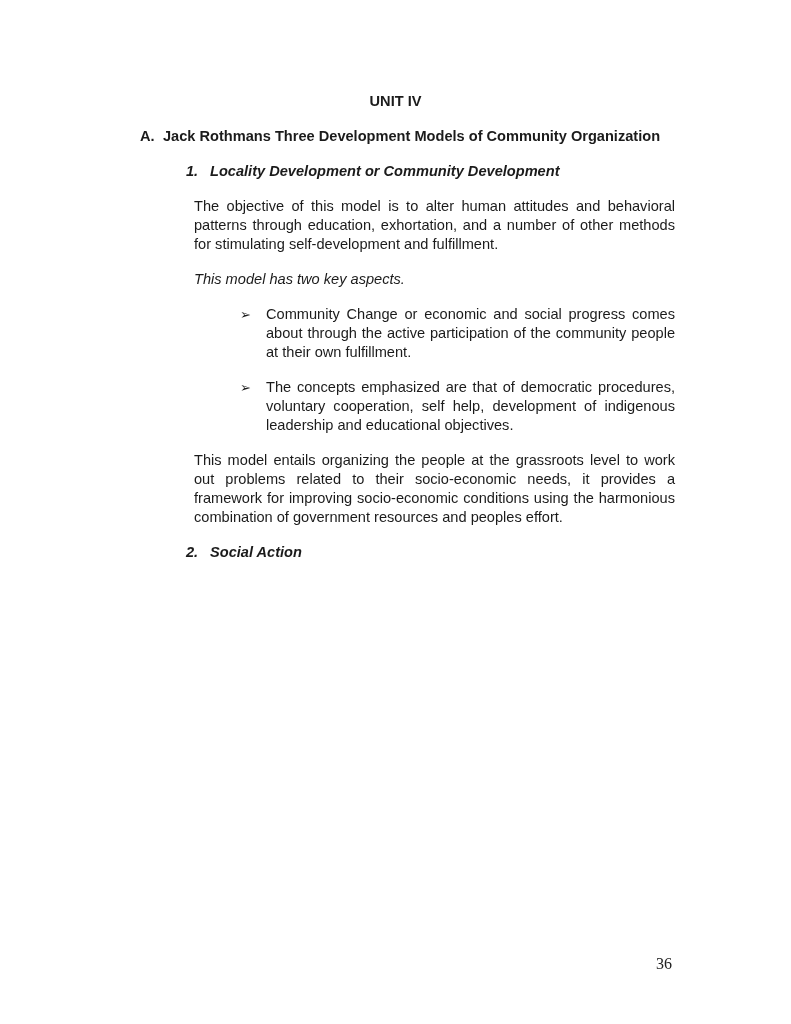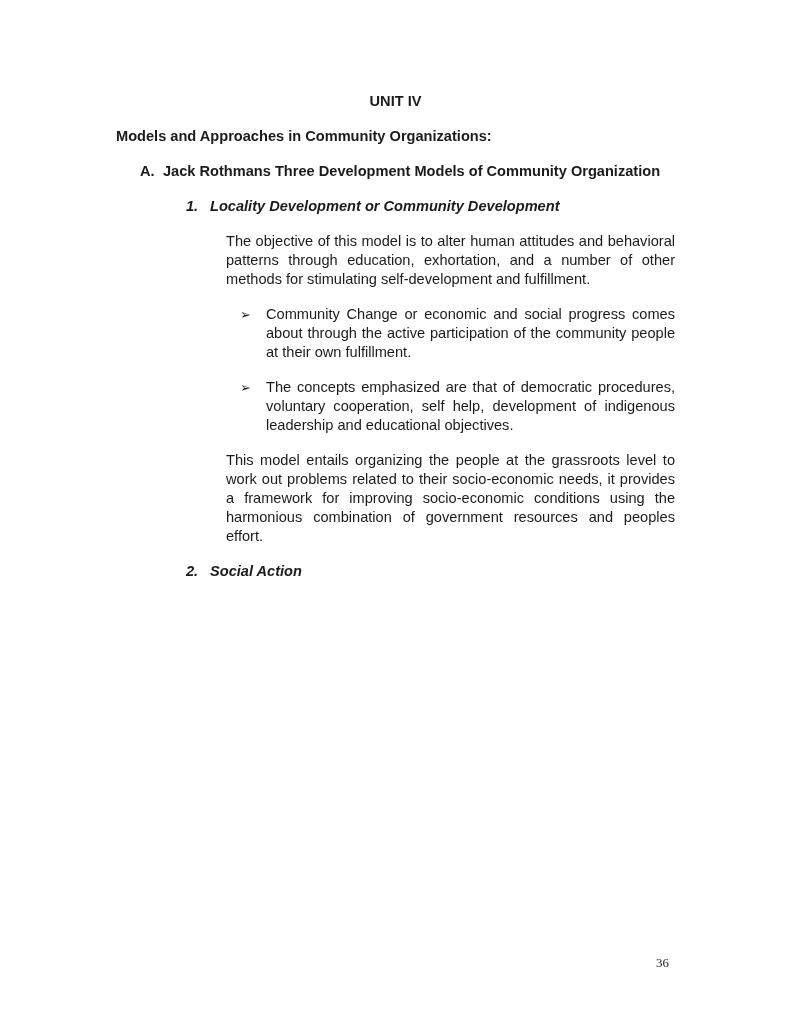--- a/index.html
+++ b/index.html
@@ -30,56 +30,56 @@
   p { margin: 0 0 16px 0; }
 
   .row  { display: flex; }
   .grow { flex: 1 1 auto; min-width: 0; }
 
   
   .indent-a      { margin-left: 24px; }   
   .marker-a      { flex: 0 0 23px; }
   .indent-num    { margin-left: 70px; }   
   .marker-num    { flex: 0 0 24px; }
-  .indent-body   { margin-left: 110px; }   
+  .indent-body   { margin-left: 78px; }   
   .indent-bullet { margin-left: 124px; }  
   .marker-bullet { flex: 0 0 26px; font-size: 13px; font-style: normal; }
 
   .page-number {
     position: absolute;
     left: 656px; top: 955px;
     font-family: "Liberation Serif", serif;
-    font-size: 13px;
+    font-size: 16px;
     color: #222222;
   }
 </style>
 </head>
 <body>
 
 <div class="sheet">
   <div class="doc">
 
     <p class="center bold">UNIT IV</p>
 
 
 
-    <p class="bold">Models and Approaches in Community Organizations:</p>
 
     <div class="block row indent-a bold">
       <span class="marker-a">A.</span>
       <span class="grow justify">Jack Rothmans Three Development Models of Community Organization</span>
     </div>
 
     <div class="block row indent-num bold italic">
       <span class="marker-num">1.</span>
       <span class="grow">Locality Development or Community Development</span>
     </div>
 
     <p class="justify indent-body">The objective of this model is to alter human attitudes and behavioral patterns through education, exhortation, and a number of other methods for stimulating self-development and fulfillment.</p>
 
+    <p class="italic indent-body">This model has two key aspects.</p>
 
     <div class="block row indent-bullet">
       <span class="marker-bullet">➢</span>
       <span class="grow justify">Community Change or economic and social progress comes about through the active participation of the community people at their own fulfillment.</span>
     </div>
 
     <div class="block row indent-bullet">
       <span class="marker-bullet">➢</span>
       <span class="grow justify">The concepts emphasized are that of democratic procedures, voluntary cooperation, self help, development of indigenous leadership and educational objectives.</span>
     </div>

